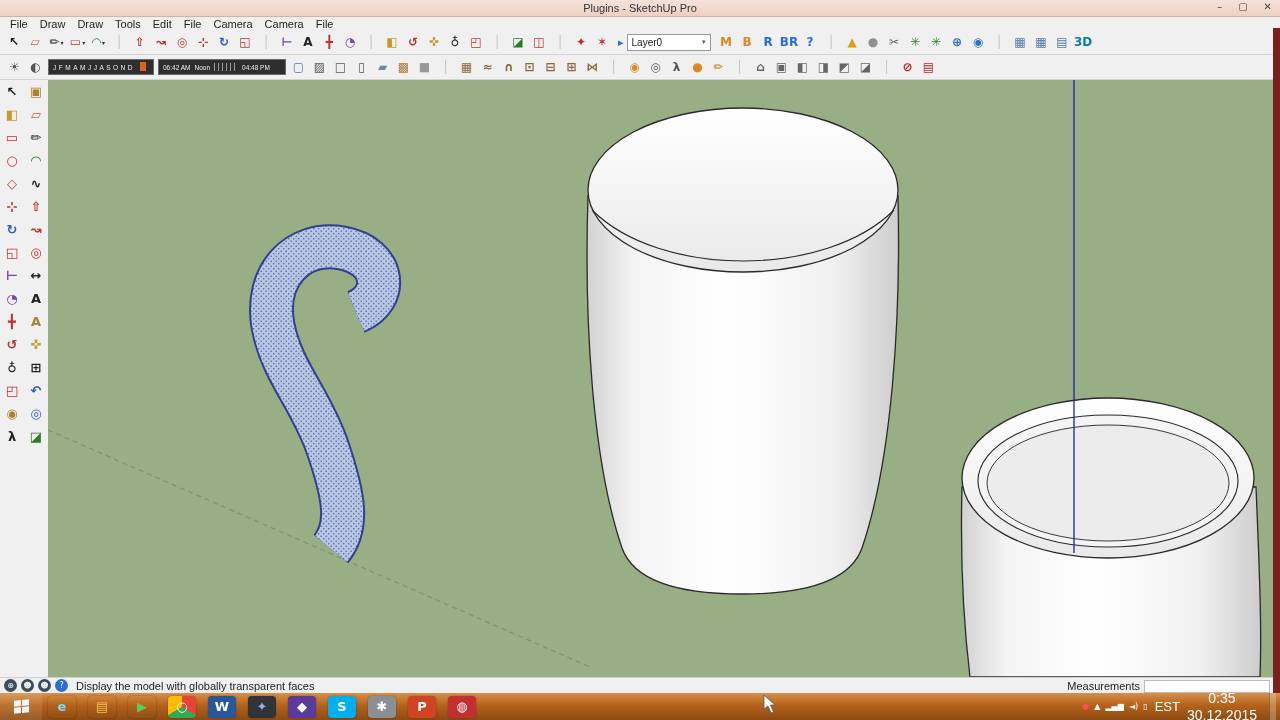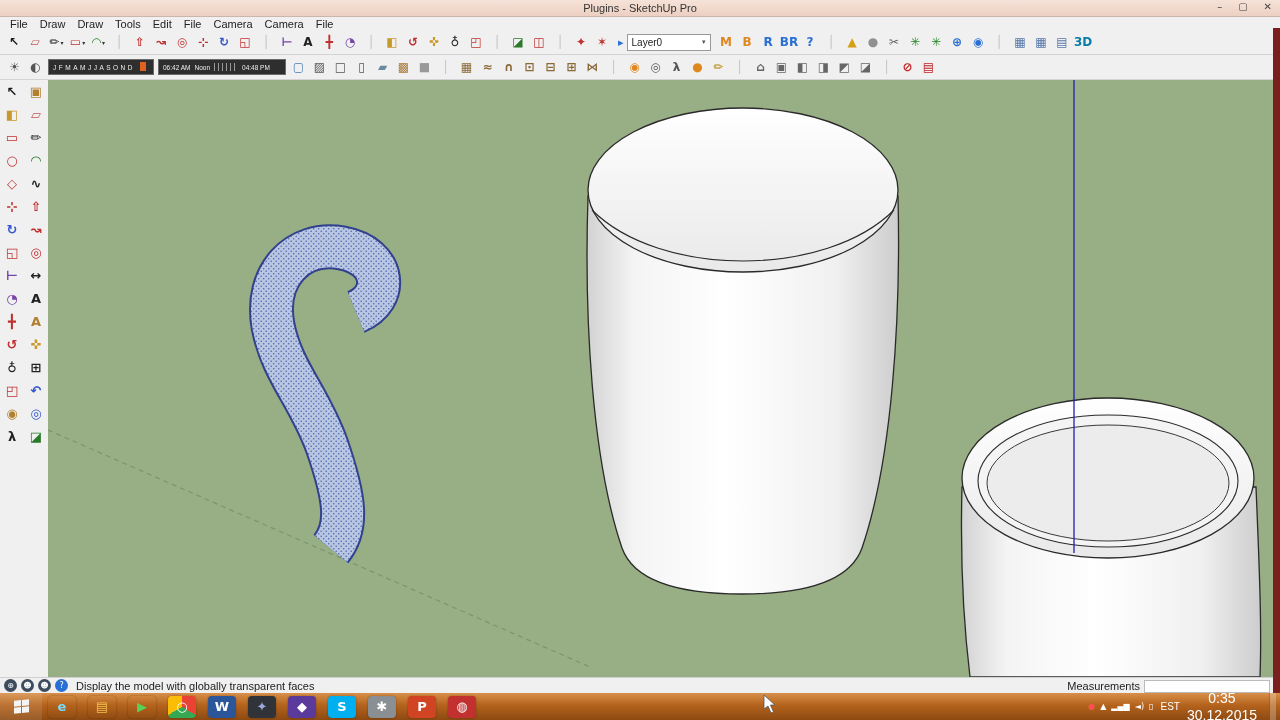--- a/index.html
+++ b/index.html
@@ -70,21 +70,21 @@
     background:rgba(255,255,255,0.10);}
   .winlogo{display:grid;grid-template-columns:7px 7px;grid-gap:1px;transform:skewY(-6deg);}
   .winlogo i{display:block;width:7px;height:6px;background:#f4f4f4;}
   .apps{display:flex;align-items:center;}
   .app{width:28px;height:22px;margin:0 6px;border-radius:4px;display:flex;align-items:center;
     justify-content:center;font-size:13px;font-weight:bold;color:#fff;
     font-family:"DejaVu Sans",sans-serif;box-shadow:0 0 2px rgba(0,0,0,0.35);}
   .tb-cursor{position:absolute;left:762px;top:694px;}
   .tray{margin-left:auto;display:flex;align-items:center;gap:7px;padding-right:4px;color:#fff;}
   .tray-ic{font-size:8px;font-family:"DejaVu Sans",sans-serif;}
-  .lang{font-size:10px;}
+  .lang{font-size:13px;}
   .clock{font-size:14px;text-align:center;line-height:1.15;}
   .show-desktop{width:6px;height:27px;background:rgba(255,255,255,0.25);
     border-left:1px solid rgba(0,0,0,0.3);margin-left:5px;}
 </style>
 </head>
 <body>
 
 <div class="titlebar">
   <span>Plugins - SketchUp Pro</span>
   <div class="win-controls">

